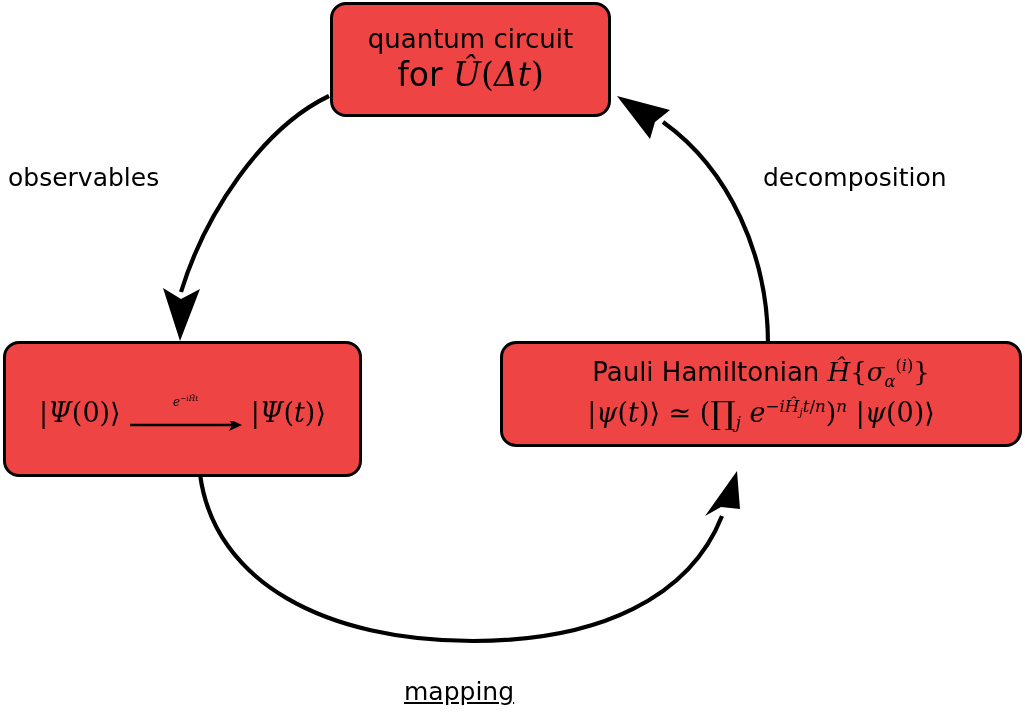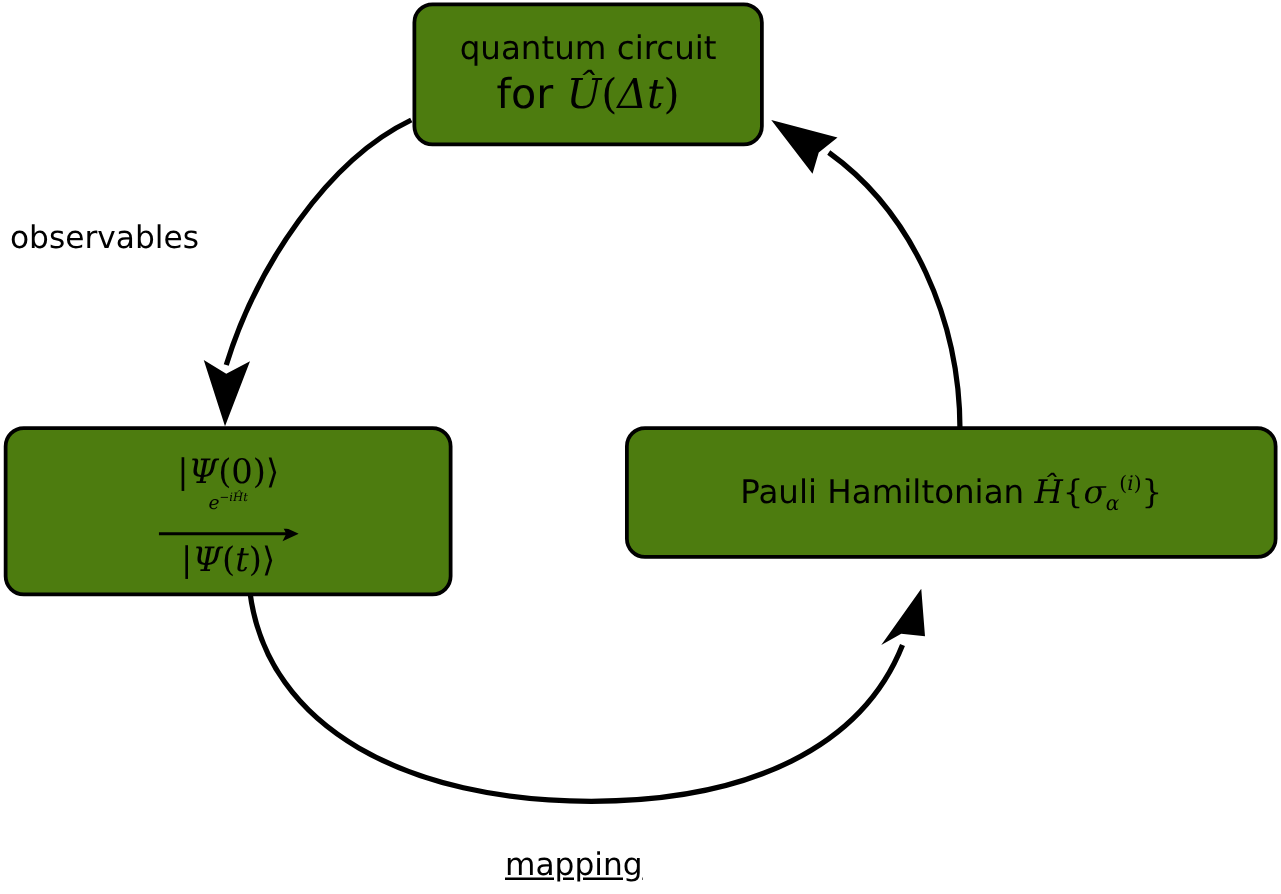--- a/index.html
+++ b/index.html
@@ -24,21 +24,21 @@
     left: 0;
     top: 0;
     width: 1025px;
     height: 715px;
   }
   .node {
     position: absolute;
     box-sizing: border-box;
     border: 3.5px solid #000000;
     border-radius: 16px;
-    background: #4d7c0f;
+    background: #ef4444;
     display: flex;
     flex-direction: column;
     align-items: center;
     justify-content: center;
     text-align: center;
     z-index: 3;
   }
   .node-line {
     display: block;
     white-space: nowrap;
@@ -69,21 +69,20 @@
     width: 359px;
     height: 136px;
   }
   #node-physical .l1 { font-size: 26px; line-height: 1.1; }
   #node-physical .l2 {
     font-size: 27px;
     margin-top: 7px;
     display: flex;
     align-items: center;
     justify-content: center;
-    flex-direction: column;
   }
 
   
   #node-pauli {
     left: 500px;
     top: 341px;
     width: 522px;
     height: 106px;
   }
   #node-pauli .l1 { font-size: 26px; line-height: 1.1; }
@@ -93,40 +92,40 @@
   .overarrow {
     display: inline-flex;
     flex-direction: column;
     align-items: center;
     justify-content: flex-end;
     margin: 0 9px;
     position: relative;
     top: 2px;
   }
   .overarrow .oa-label {
-    font-size: 15px;
+    font-size: 12px;
     line-height: 1;
     margin-bottom: 13px;
   }
   .oa-shaft {
     position: relative;
     width: 112px;
     height: 12px;
   }
   .oa-shaft svg { display: block; }
 
   
   .edge-label {
     position: absolute;
     font-size: 25px;
     line-height: 1.22;
     white-space: nowrap;
     z-index: 4;
   }
-  #label-observables { left: 8px;   top: 163px; margin-top: 12px; }
+  #label-observables { left: 8px;   top: 163px; }
   #label-gate        { left: 763px; top: 163px; }
   #label-mapping     { left: 404px; top: 677px; text-decoration: underline; }
 
   sub, sup { font-size: 0.62em; line-height: 0; }
   .prod { font-size: 1.18em; position: relative; top: 2px; }
 </style>
 </head>
 <body>
 
 <div id="canvas">
@@ -171,22 +170,26 @@
         </span>
       </span>
       <span>|<span class="it">Ψ</span>(<span class="it">t</span>)⟩</span>
     </span>
   </div>
 
   <div class="node" id="node-pauli">
     <span class="node-line l1">
       <span class="txt">Pauli Hamiltonian </span><span class="mth"><span class="it">Ĥ</span>{<span class="it">σ</span><sub><span class="it">α</span></sub><sup>(<span class="it">i</span>)</sup>}</span>
     </span>
+    <span class="node-line l2 mth">
+      |<span class="it">ψ</span>(<span class="it">t</span>)⟩ ≃ (<span class="prod">∏</span><sub><span class="it">j</span></sub>&nbsp;<span class="it">e</span><sup>−<span class="it">i</span><span class="it">Ĥ</span><sub><span class="it">j</span></sub><span class="it">t</span>/<span class="it">n</span></sup>)<sup><span class="it">n</span></sup>&nbsp;|<span class="it">ψ</span>(0)⟩
+    </span>
   </div>
 
   <div class="edge-label txt" id="label-observables">observables</div>
 
   <div class="edge-label txt" id="label-gate">
+    <div>decomposition</div>
   </div>
 
   <div class="edge-label txt" id="label-mapping">mapping</div>
 
 </div>
 
 </body></html>

